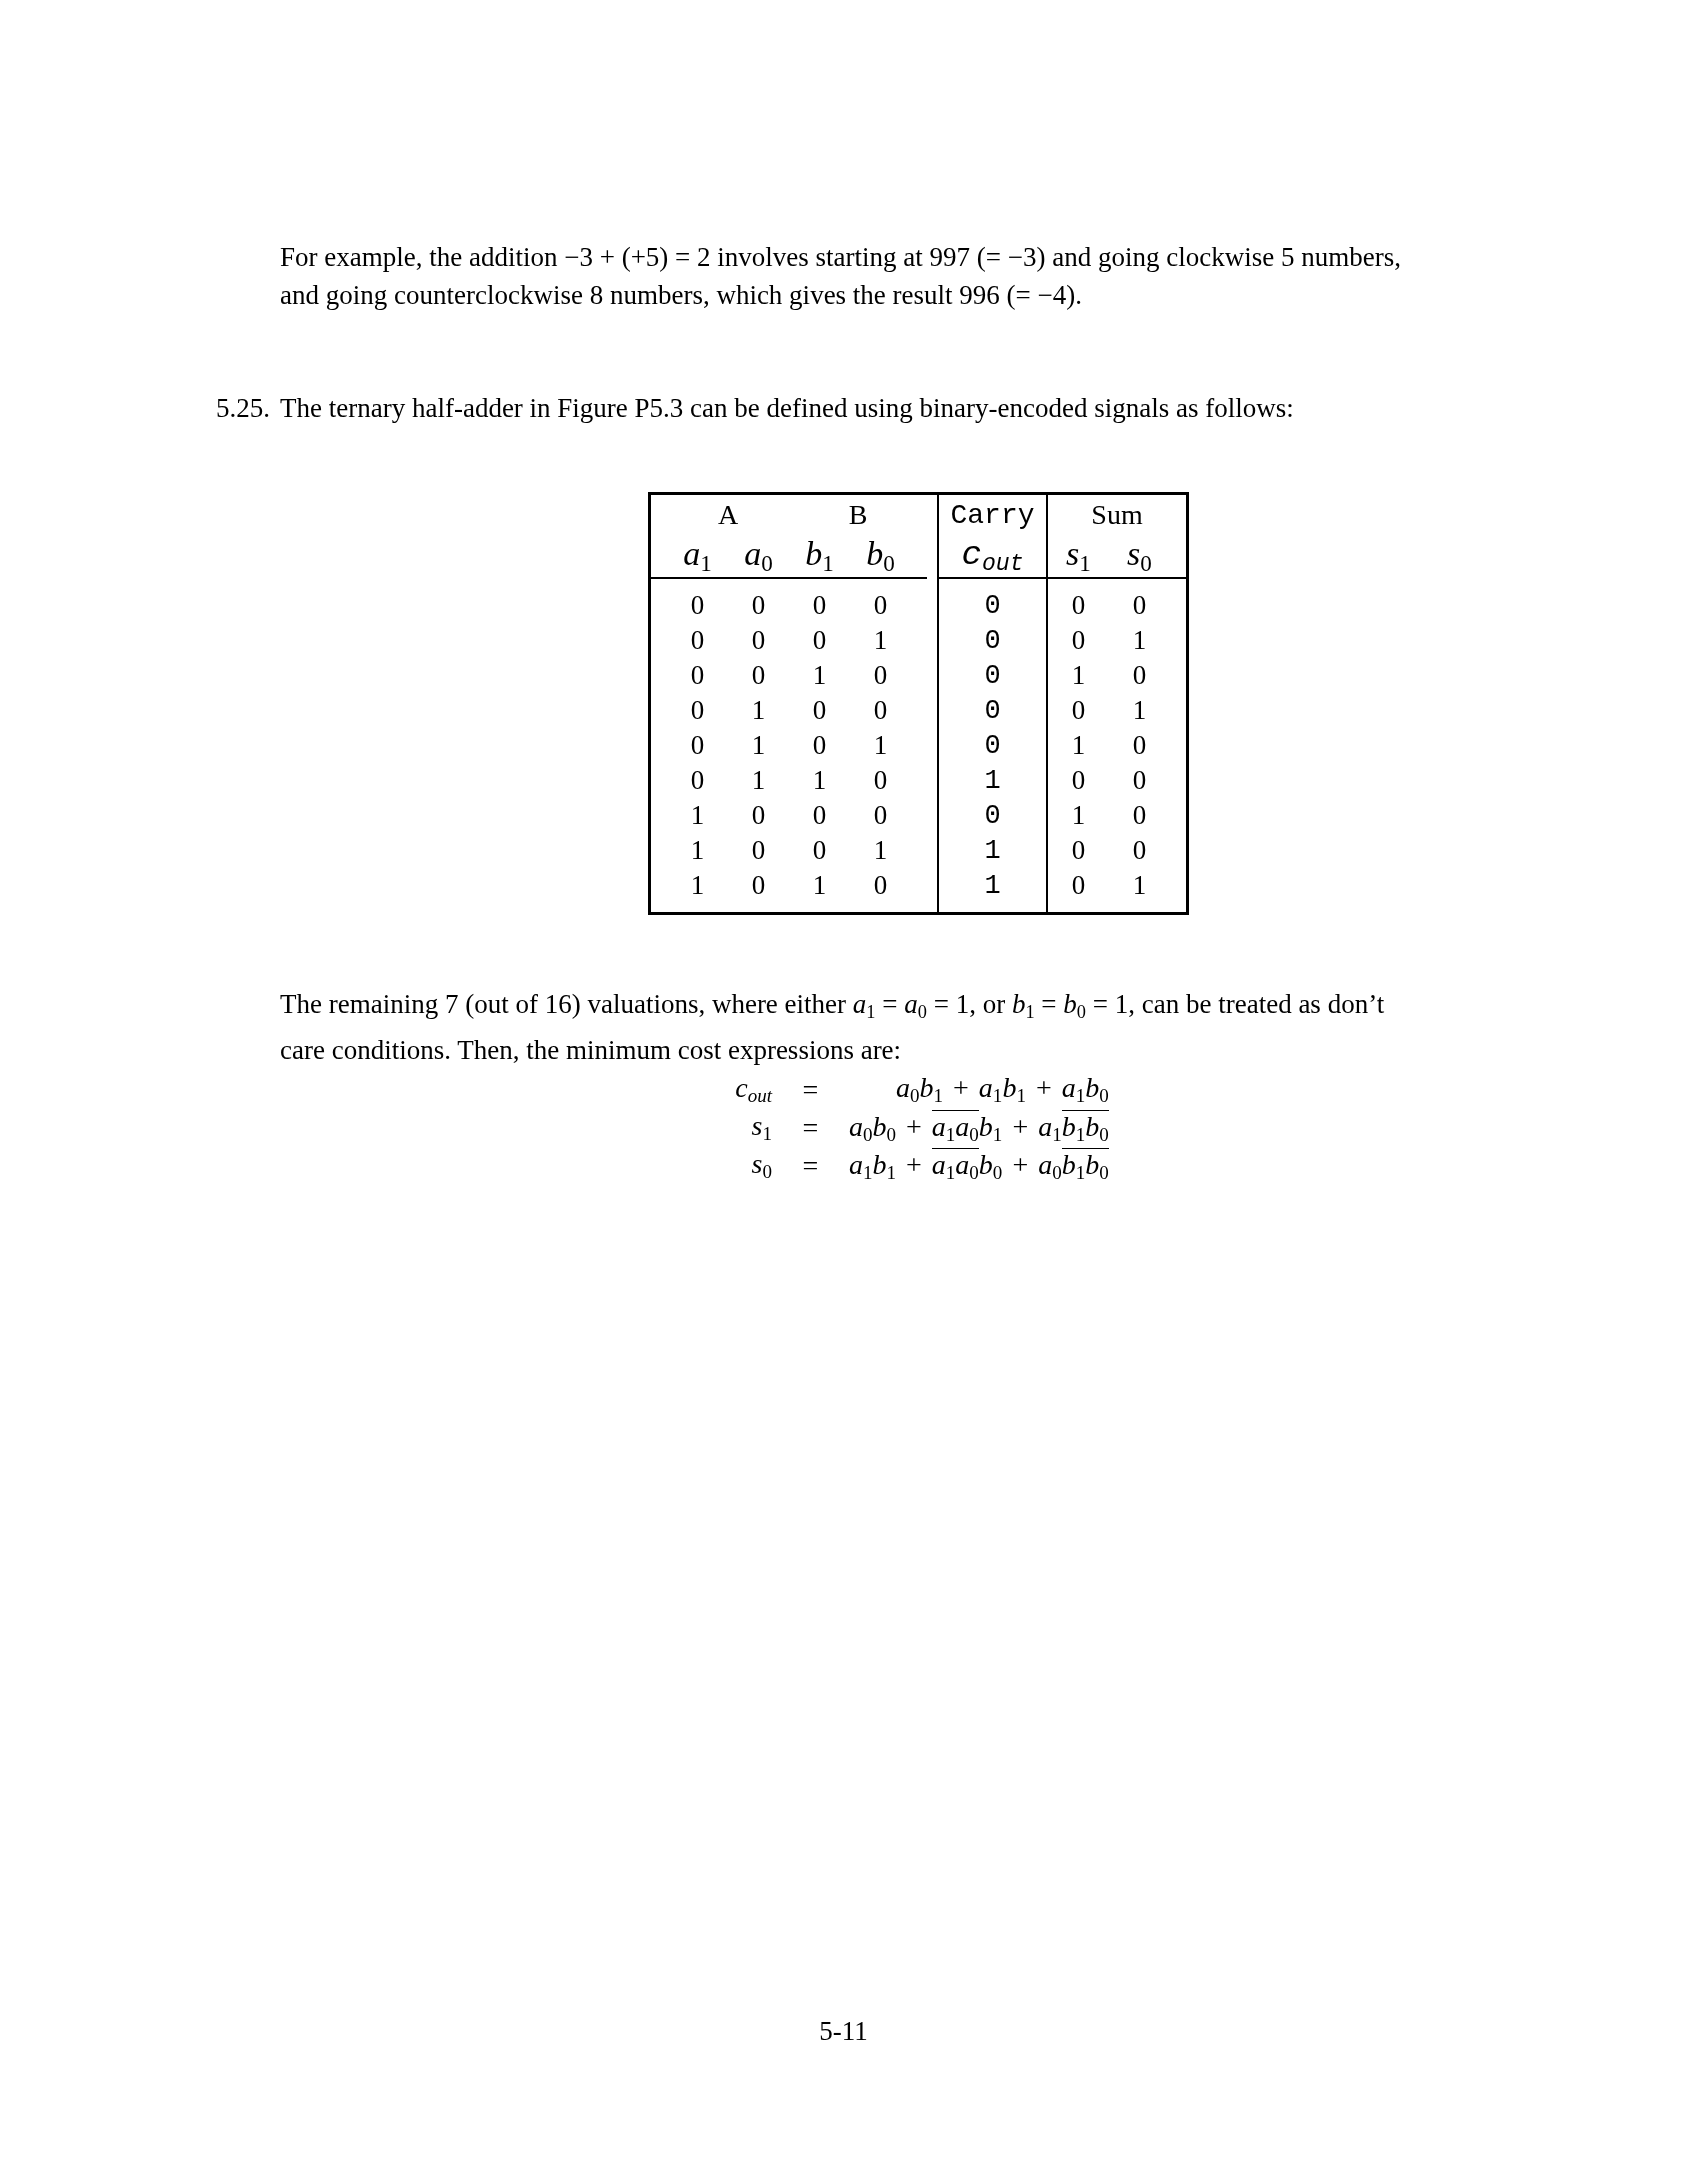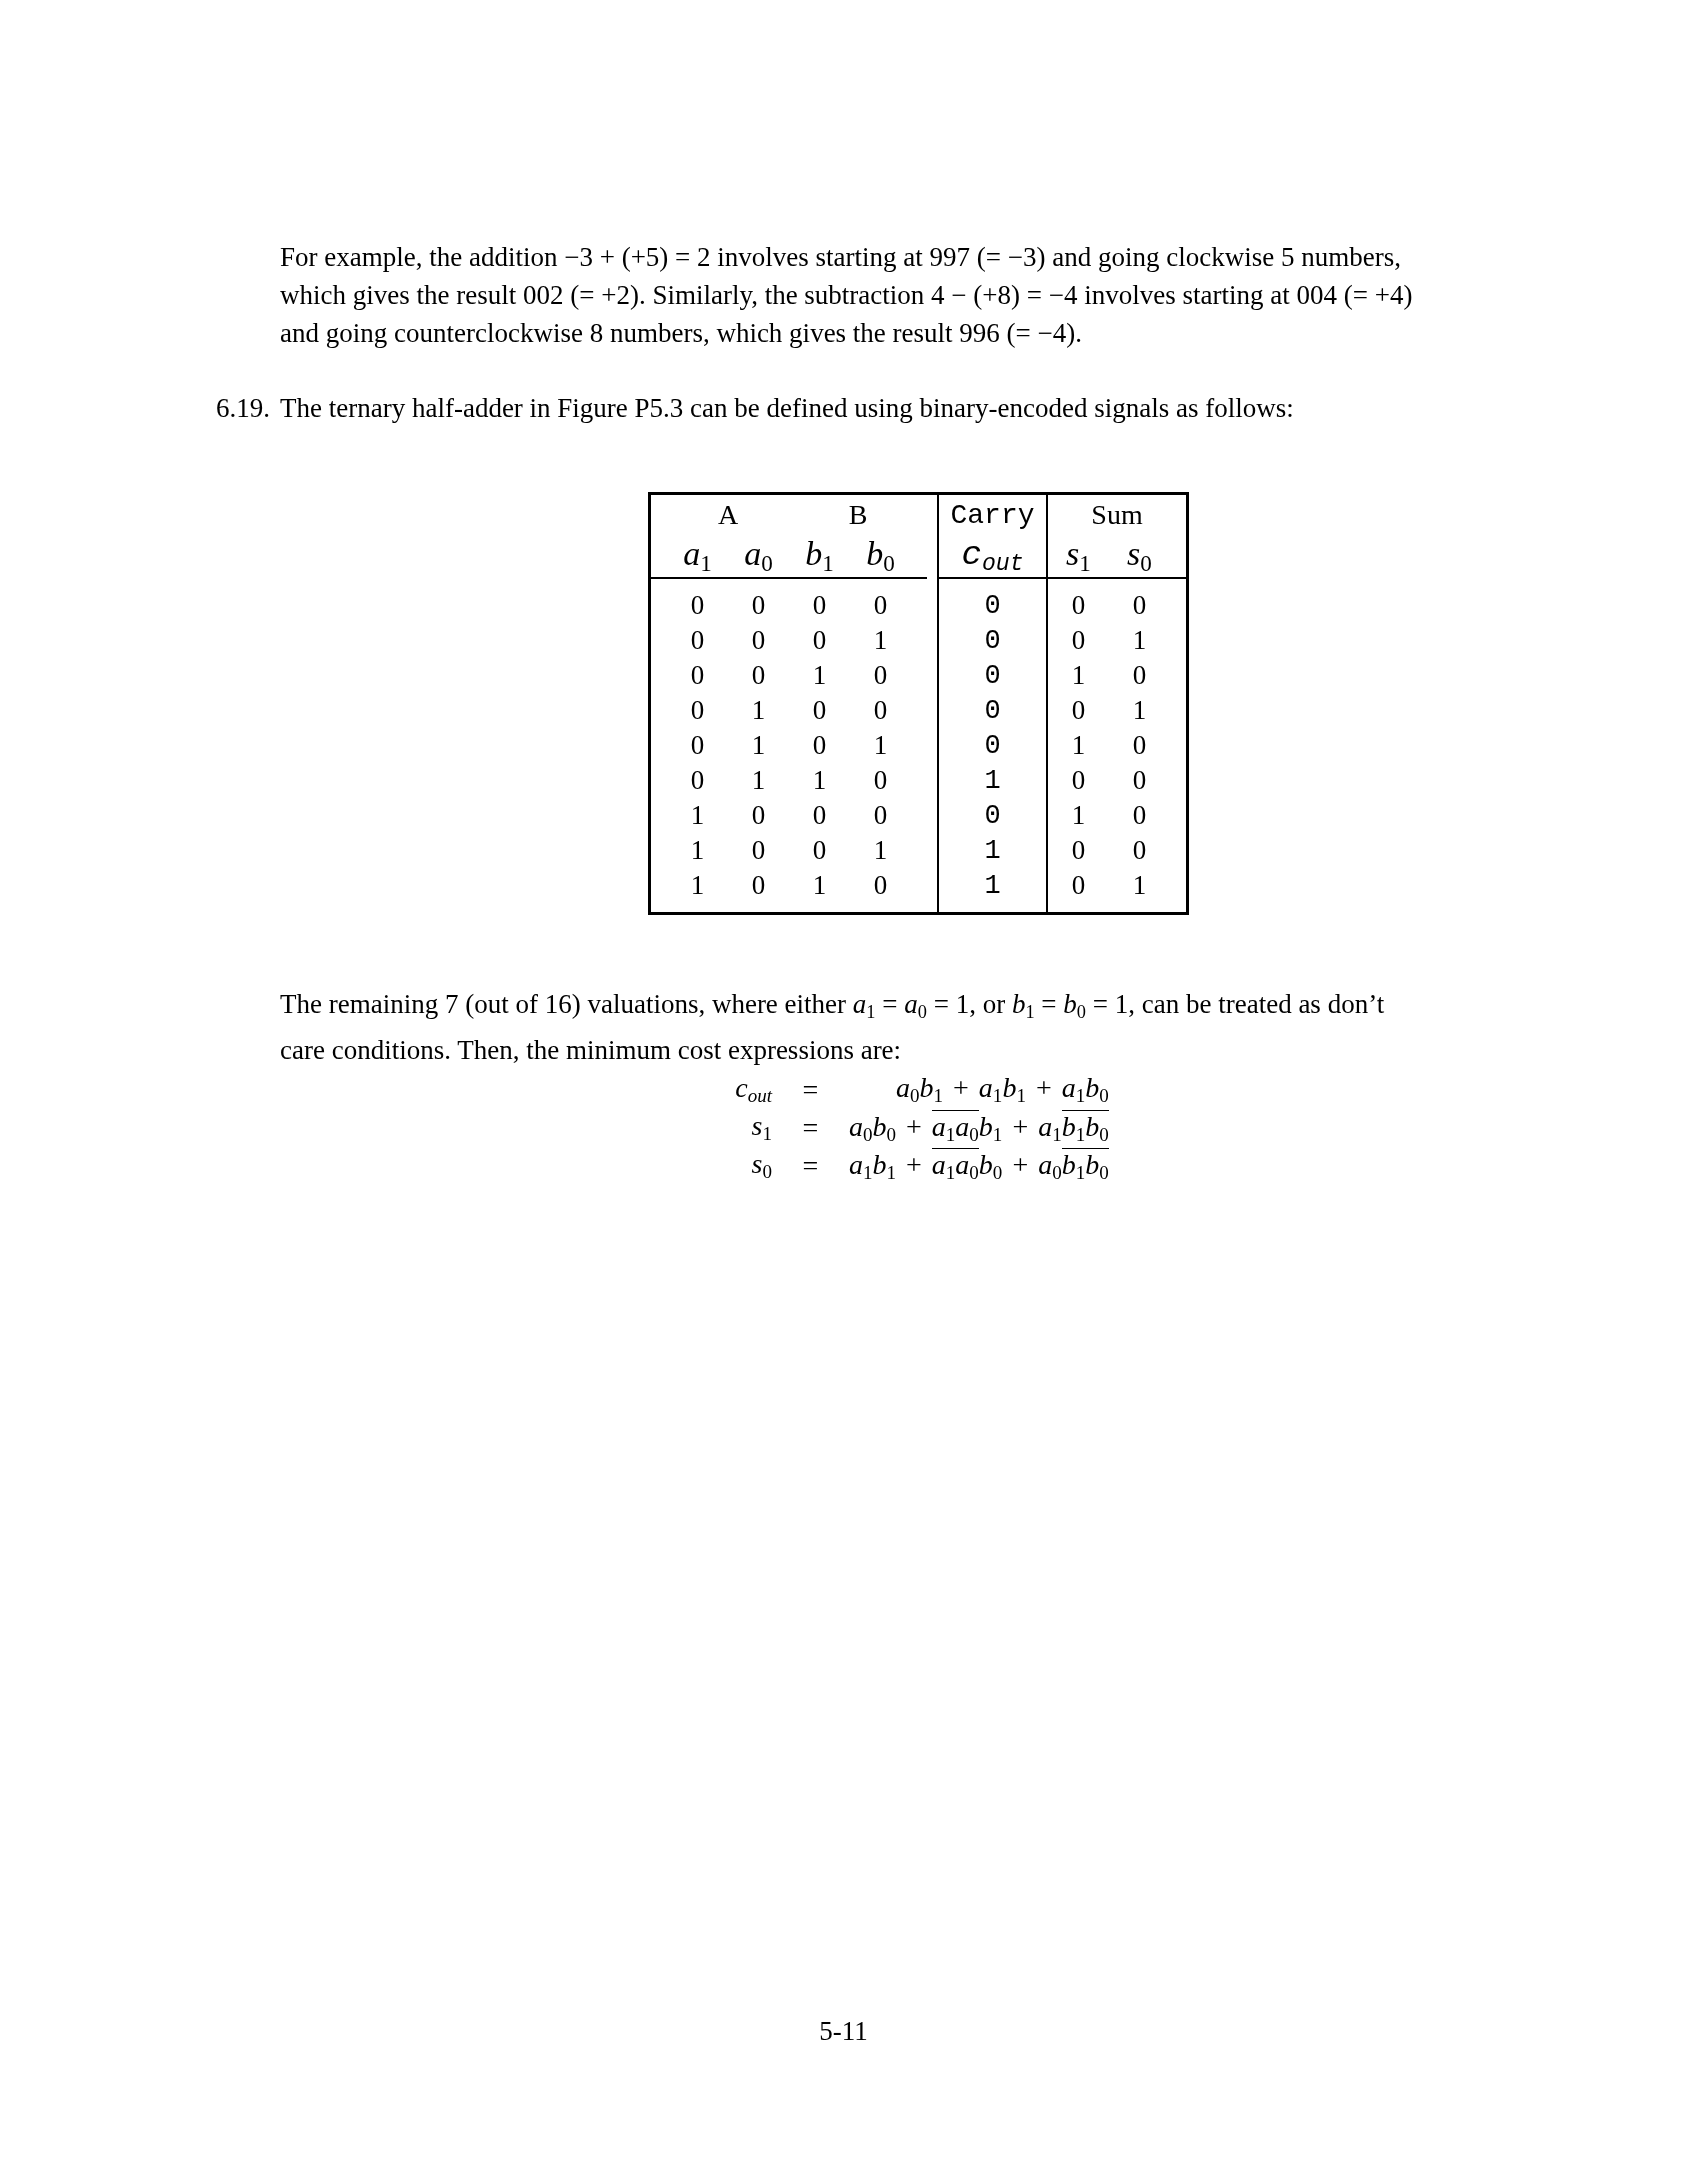--- a/index.html
+++ b/index.html
@@ -188,26 +188,25 @@
     font-size: 27px;
   }
 </style>
 </head>
 <body>
 
 <div class="page">
 
   <div id="intro-paragraph" class="para">
     <div class="line">For example, the addition −3 + (+5) = 2 involves starting at 997 (= −3) and going clockwise 5 numbers,</div>
-    <div class="line">which gives the result 002 (= +2). Similarly, the subtraction 4 − (+8) = −4 involves starting at 004 (= +4)</div>
     <div class="line">and going counterclockwise 8 numbers, which gives the result 996 (= −4).</div>
   </div>
 
   <div id="problem-block" class="para">
-    <span id="problem-number">6.19.</span><span id="problem-statement">The ternary half-adder in Figure P5.3 can be defined using binary-encoded signals as follows:</span>
+    <span id="problem-number">5.25.</span><span id="problem-statement">The ternary half-adder in Figure P5.3 can be defined using binary-encoded signals as follows:</span>
   </div>
 
   <div id="truth-table-wrap">
     <table class="truth">
       <tbody>
         <tr class="grp-head">
           <td class="c-a1 pad-l" colspan="2">A</td>
           <td class="c-b1" colspan="2">B</td>
           <td class="c-gap-a dbl-left"></td>
           <td class="c-carry dbl-right">Carry</td>

